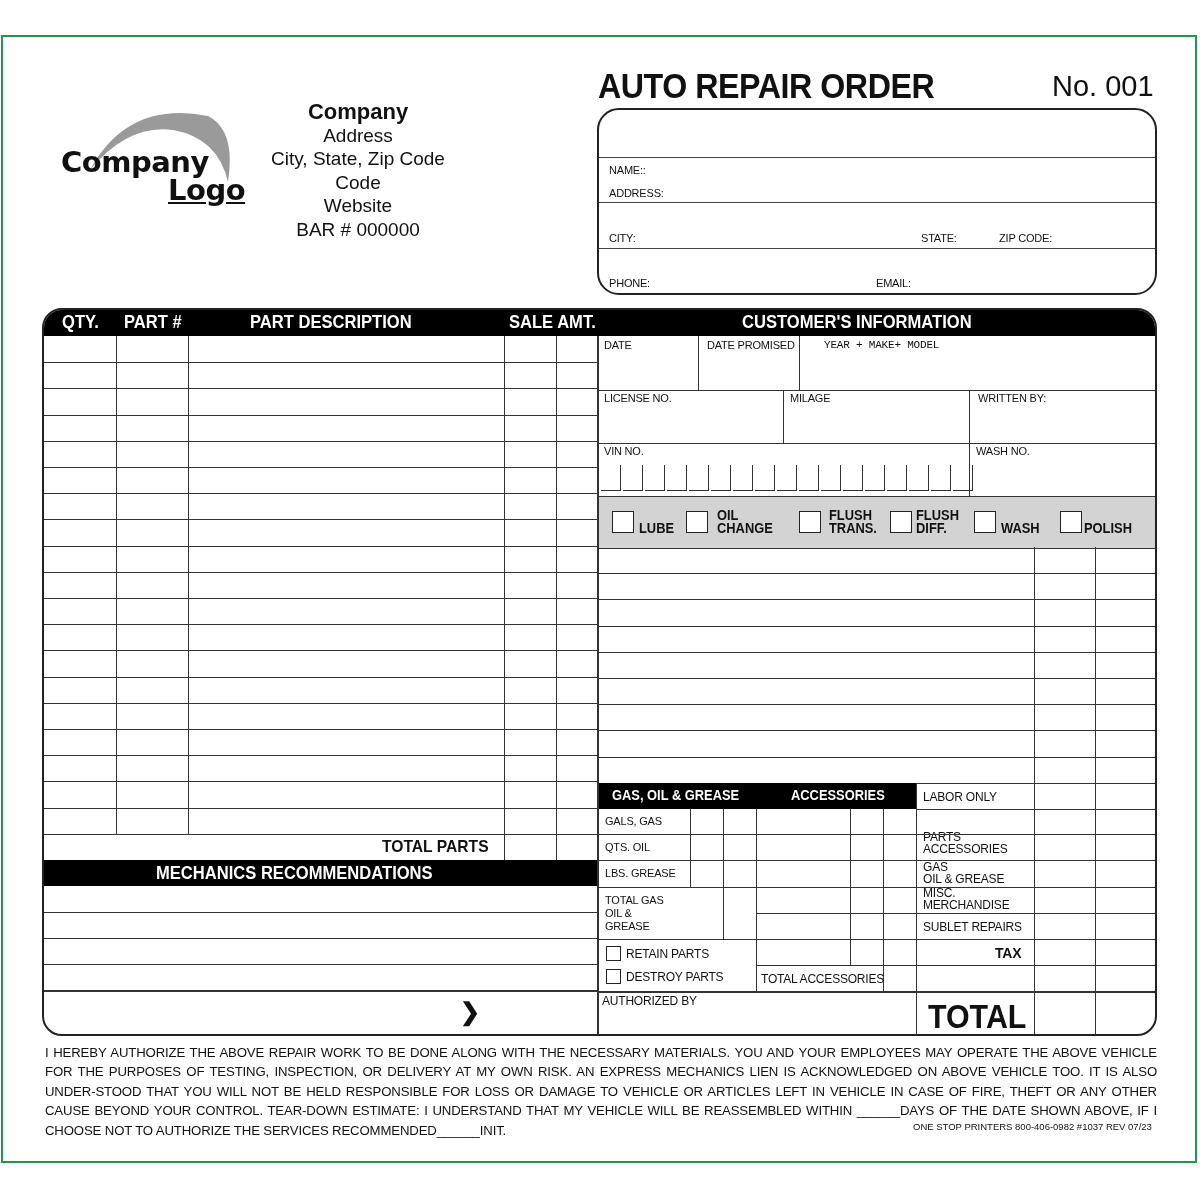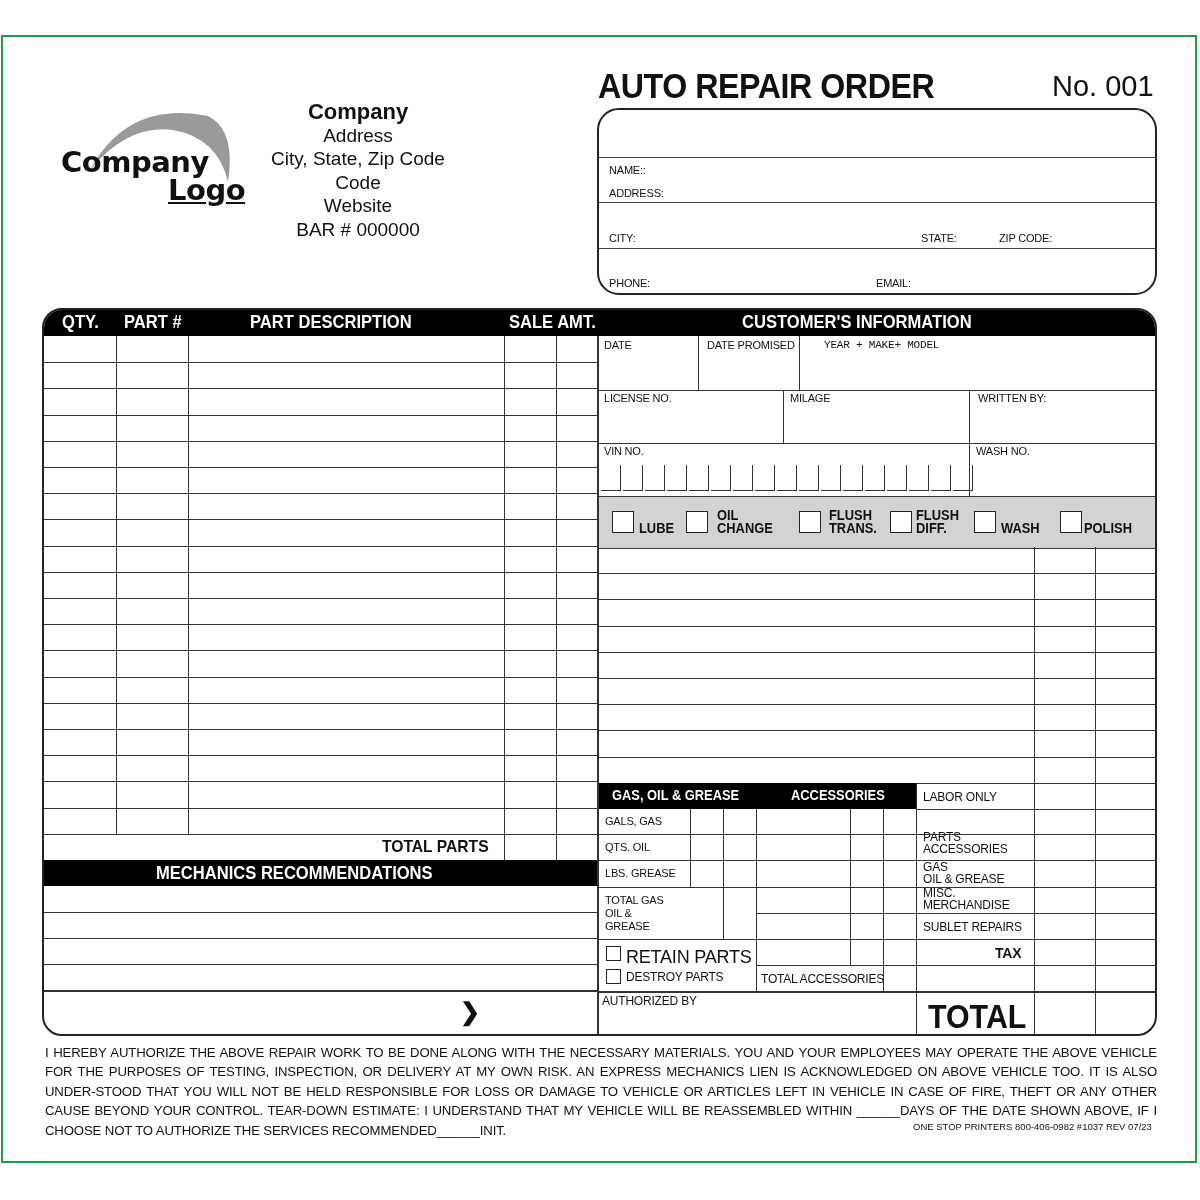--- a/index.html
+++ b/index.html
@@ -199,21 +199,21 @@
       <div>GREASE</div>
     </div>
   <div class="vl" style="left:646px;top:499px;height:78px;"></div>
   <div class="vl" style="left:679px;top:499px;height:130px;"></div>
   <div class="vl" style="left:712px;top:499px;height:182px;"></div>
   <div class="hl" style="left:555px;width:157px;top:524px;"></div>
   <div class="hl" style="left:555px;width:157px;top:550px;"></div>
   <div class="hl" style="left:555px;width:157px;top:577px;"></div>
   <div class="hl" style="left:555px;width:157px;top:629px;"></div>
   <div class="cbs" style="left:562px;top:636px;"></div>
-  <div class="lbl" style="left:582px;top:637px;font-size:18px;">RETAIN PARTS</div>
+  <div class="lbl" style="left:582px;top:637px;font-size:12px;">RETAIN PARTS</div>
   <div class="cbs" style="left:562px;top:659px;"></div>
   <div class="lbl" style="left:582px;top:660px;font-size:12px;">DESTROY PARTS</div>
 
   <div class="vl" style="left:806px;top:499px;height:156px;"></div>
   <div class="vl" style="left:839px;top:499px;height:182px;"></div>
   <div class="hl" style="left:712px;width:160px;top:524px;"></div>
   <div class="hl" style="left:712px;width:160px;top:550px;"></div>
   <div class="hl" style="left:712px;width:160px;top:577px;"></div>
   <div class="hl" style="left:712px;width:160px;top:603px;"></div>
   <div class="hl" style="left:712px;width:160px;top:629px;"></div>

